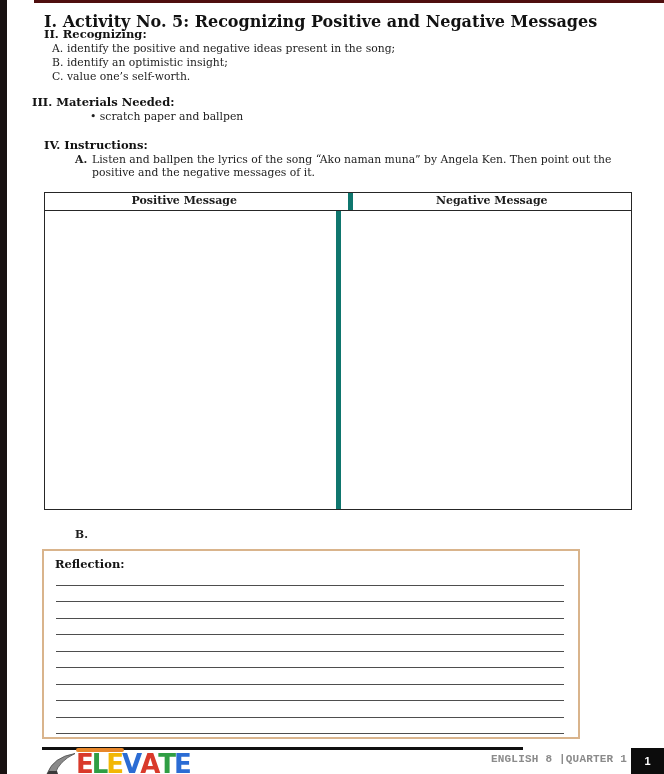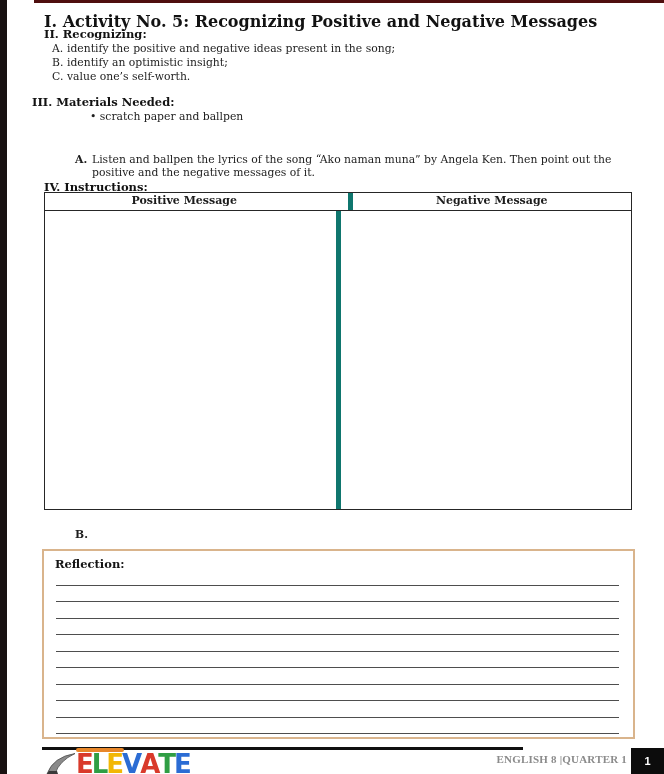--- a/index.html
+++ b/index.html
@@ -28,40 +28,40 @@
     border:1.5px solid #262626;display:flex;flex-direction:column;box-sizing:border-box;
   }
   .msg-head{display:flex;height:17px;border-bottom:1.5px solid #262626;flex:0 0 auto;gap:24px;}
   .msg-head .cell{flex:1;text-align:center;font-weight:bold;font-size:11px;padding-top:1px;}
   .msg-body{display:flex;flex:1;}
   .msg-body .cell{flex:1;}
   .cell.right{border-left:5px solid #0f766e;}
 
   
   .reflection{
-    position:absolute;left:42px;top:549px;width:593px;height:190px;
+    position:absolute;left:42px;top:549px;width:538px;height:190px;
     border:2px solid var(--reflection-border,#d9b48c);box-sizing:border-box;background:#fff;
   }
   .reflection-label{position:absolute;left:11px;top:6px;font-weight:bold;font-size:11.5px;color:#151515;}
   .reflection-lines{position:absolute;left:12px;right:14px;top:18px;}
   .rline{height:15.5px;border-bottom:1.5px solid #4e4e4e;}
 
   
   .footer-divider{position:absolute;left:42px;top:747px;width:481px;height:3px;background:var(--footer-divider,#101010);}
   .logo{position:absolute;left:46px;top:748px;width:130px;}
   .logo-tagline{width:48px;height:4px;border-radius:2px;background:var(--logo-tagline,#e8872a);margin-left:30px;}
   .logo-row{display:flex;align-items:flex-start;margin-top:0px;}
   .logo-letters{display:flex;}
   .logo-letter{
     font-family:"DejaVu Sans", sans-serif;font-weight:bold;font-size:26px;line-height:24px;
     letter-spacing:-2px;
   }
   .course-label{
     position:absolute;top:753px;right:37px;
-    font-family:Liberation Serif, serif;font-weight:bold;font-size:11px;
+    font-family:Liberation Mono, monospace;font-weight:bold;font-size:11px;
     color:var(--footer-text,#8b8b8b);letter-spacing:0.2px;
   }
   .page-box{
     position:absolute;left:631px;top:748px;width:33px;height:26px;
     background:var(--page-box-bg,#0c0c0c);color:#fff;
     font-family:"Liberation Sans", sans-serif;font-size:11px;font-weight:bold;
     display:flex;align-items:center;justify-content:center;
   }
 </style>
 </head>
@@ -86,21 +86,21 @@
   <span class="obj-label">C.</span>
   <span>value one’s self-worth.</span>
 </div>
 
 <div class="abs heading" style="left:32px;top:95px;">III. Materials Needed:</div>
 <div class="abs body-text" style="left:52px;top:110px;margin-left:38px;">
   <span>•</span>
   <span>scratch paper and ballpen</span>
 </div>
 
-<div class="abs heading" style="left:44px;top:138px;margin-top:42px;">IV. Instructions:</div>
+<div class="abs heading" style="left:44px;top:138px;">IV. Instructions:</div>
 
 <div class="abs body-text hang" style="left:75px;top:153px;width:548px;">
   <span class="hang-label">A.</span>
   <span><b>Listen</b><span> and </span><b>ballpen</b><span> the lyrics of the song “Ako naman muna” by Angela Ken. Then point out the positive and the negative messages of it.</span></span>
 </div>
 
 <div class="msg-table">
   <div class="msg-head">
     <div class="cell">Positive Message</div>
     <div class="cell right">Negative Message</div>

